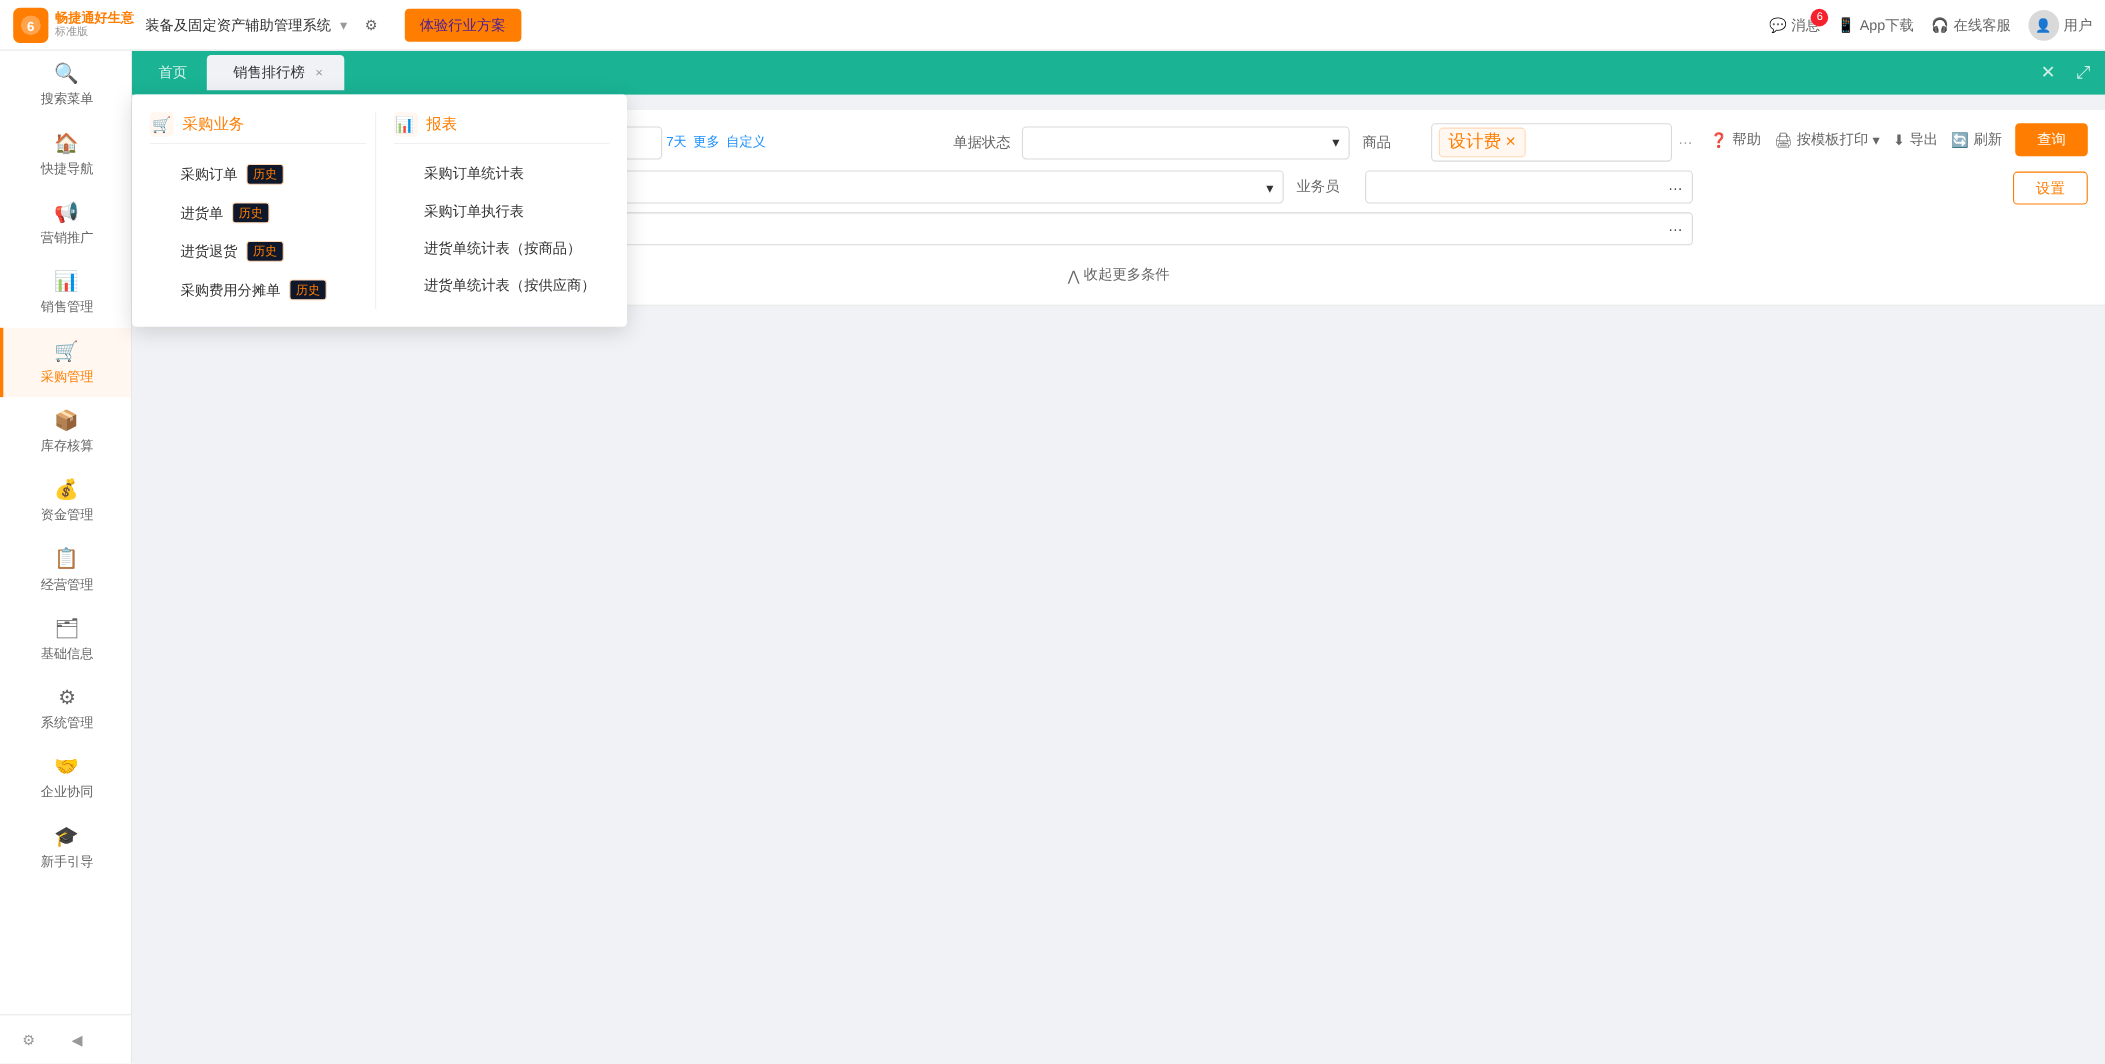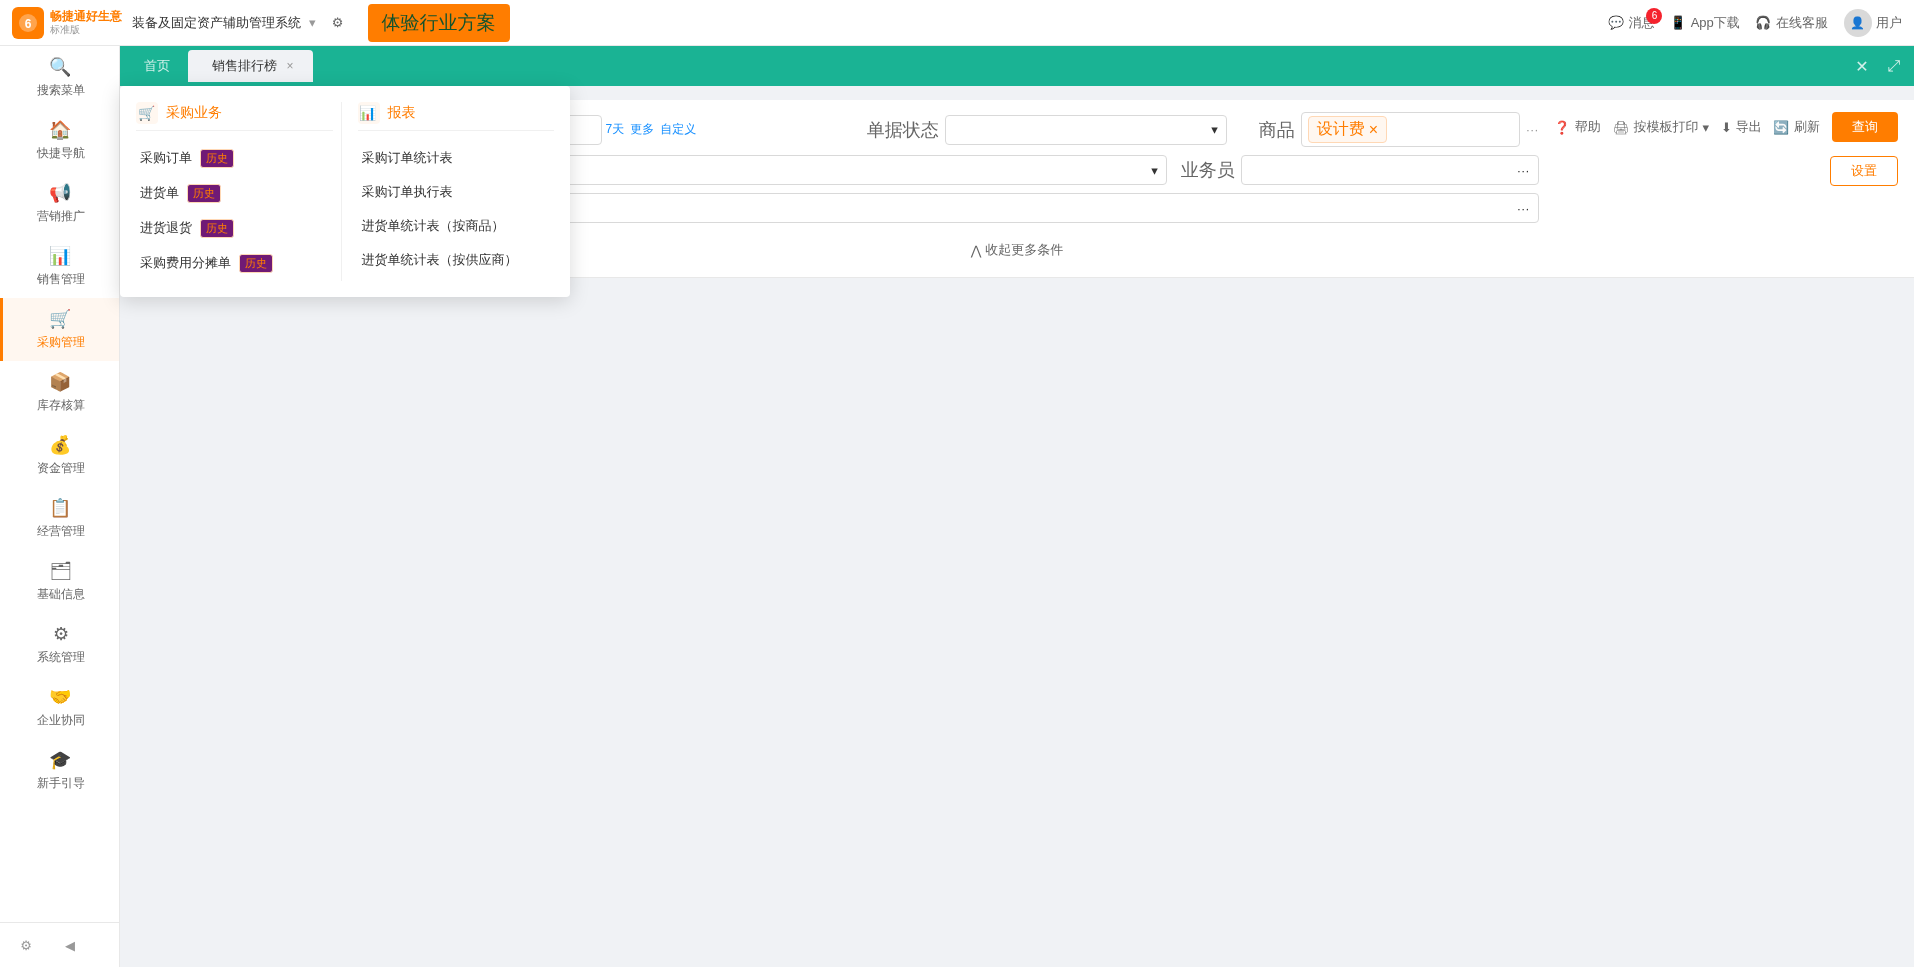--- a/index.html
+++ b/index.html
@@ -66,26 +66,26 @@
       height: 28px;
       display: flex;
       align-items: center;
       justify-content: center;
       cursor: pointer;
       color: #666;
       margin-right: 8px;
     }
     .industry-btn {
       background: #ff7d00;
-      color: #14532d;
+      color: #4c1d95;
       border: none;
       padding: 6px 14px;
       border-radius: 4px;
       cursor: pointer;
-      font-size: 19px;
+      font-size: 13px;
     }
     .top-right {
       display: flex;
       align-items: center;
       gap: 16px;
       margin-left: auto;
     }
     .top-right-item {
       display: flex;
       align-items: center;
@@ -290,24 +290,23 @@
       gap: 12px;
     }
     .filter-field {
       display: flex;
       align-items: center;
       gap: 6px;
       flex: 1;
     }
     .filter-label {
       color: #666;
-      font-size: 18px;
+      font-size: 13px;
       white-space: nowrap;
       min-width: 56px;
-      text-align: right;
     }
     .filter-select {
       border: 1px solid #d9d9d9;
       border-radius: 4px;
       padding: 4px 8px;
       font-size: 13px;
       height: 30px;
       flex: 1;
       background: #fff;
       color: #333;
@@ -440,30 +439,31 @@
       height: 22px;
       background: #fff7f0;
       border-radius: 4px;
       display: flex;
       align-items: center;
       justify-content: center;
       font-size: 14px;
     }
     .dropdown-item {
       display: flex;
-      align-items: flex-start;
+      align-items: center;
       padding: 8px 4px;
       cursor: pointer;
       color: #333;
       font-size: 13px;
       gap: 8px;
       border-radius: 3px;
+      margin-left: 24px;
     }
     .history-badge {
-      background: #701a75;
+      background: #0f172a;
       border: 1px solid #ffd8b5;
       color: #ff7d00;
       font-size: 11px;
       padding: 1px 5px;
       border-radius: 3px;
     }
   </style>
 </head>
 <body>
 

